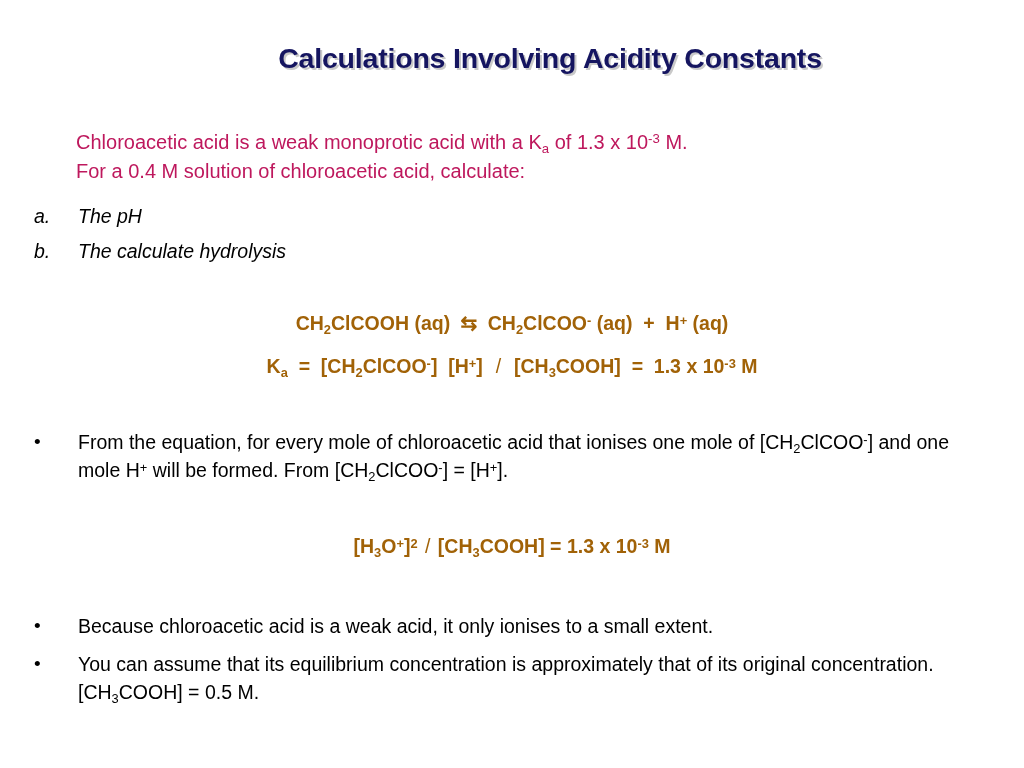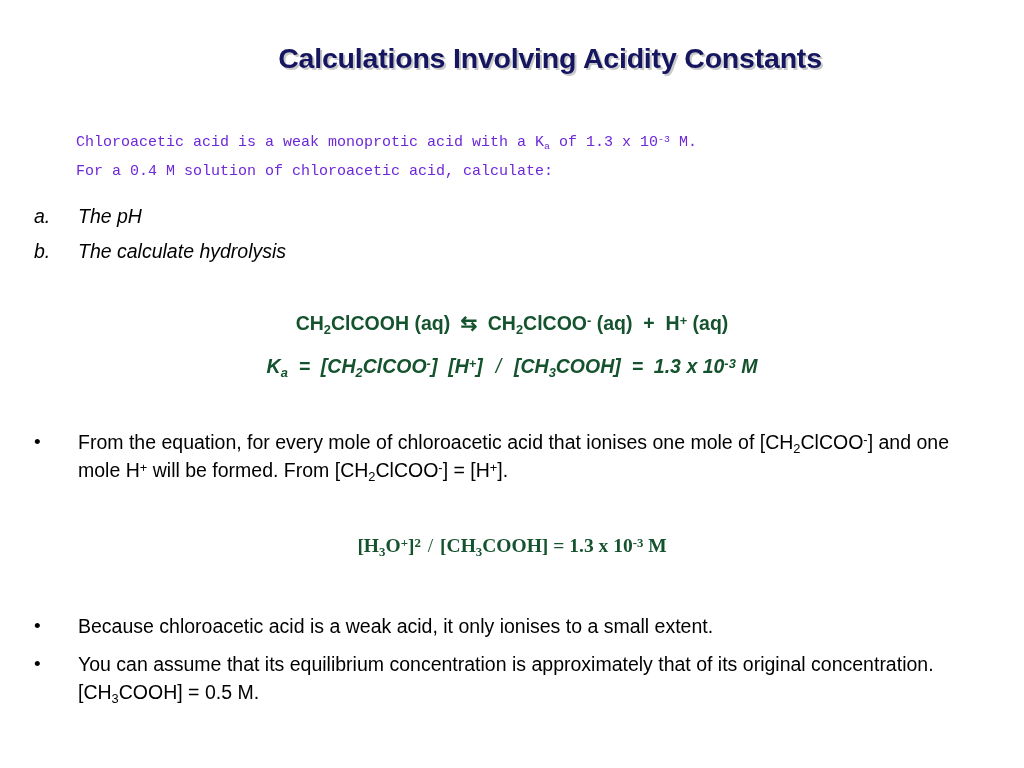--- a/index.html
+++ b/index.html
@@ -39,24 +39,23 @@
     white-space: nowrap;
     margin-left: 38px;
   }
 
   
   .intro {
     position: absolute;
     left: 76px;
     top: 128px;
     width: 880px;
-    font-size: 15px;
+    font-size: 20px;
     line-height: 29px;
-    color: #6d28d9;
-    font-family: Liberation Mono, monospace;
+    color: #be185d;
   }
   .intro .line2 { display: block; }
 
   
   .lettered-list {
     position: absolute;
     left: 34px;
     top: 199px;
     width: 700px;
   }
@@ -72,28 +71,28 @@
     flex: 0 0 44px;
   }
   .lettered-item .ltext { flex: 1 1 auto; }
 
   
   .eq-red {
     position: absolute;
     width: 1024px;
     left: 0;
     text-align: center;
-    color: #14532d;
+    color: #a16207;
     font-weight: bold;
     font-size: 19.5px;
     white-space: nowrap;
   }
   .eq-reaction { top: 311px; }
-  .eq-ka       { top: 355px; font-style: italic; }
-  .eq-h3o      { top: 535px; font-family: Liberation Serif, serif; }
+  .eq-ka       { top: 355px; }
+  .eq-h3o      { top: 535px; }
 
   .eq-red .sep {
     font-weight: normal;
     padding: 0 2px;
   }
   .arrow {
     font-size: 20px;
     padding: 0 5px;
   }
 

